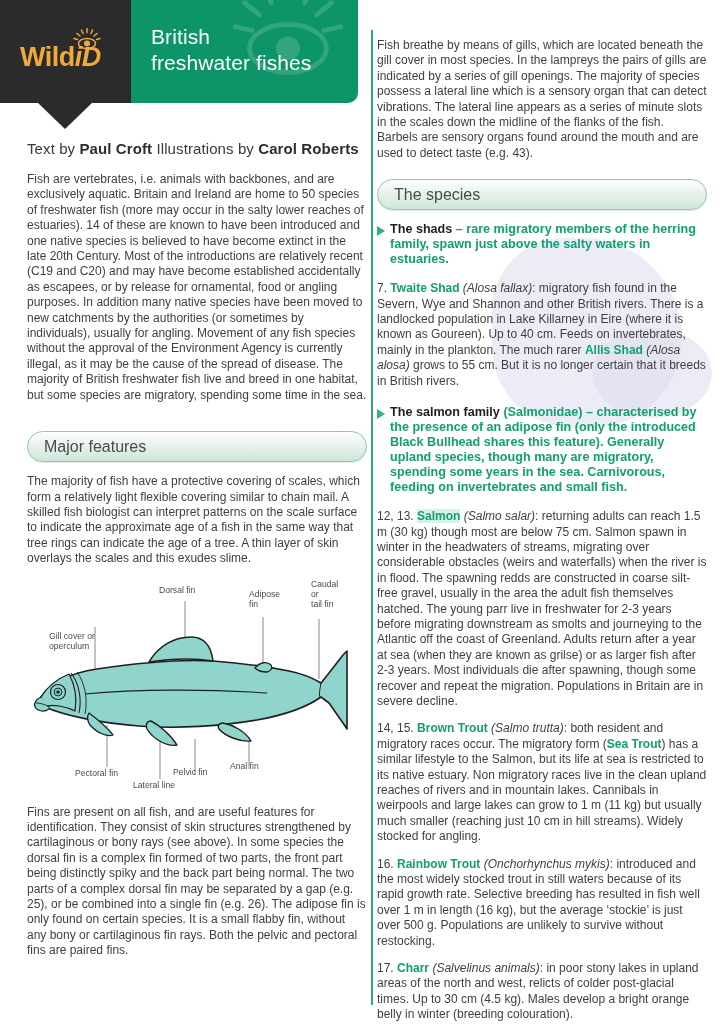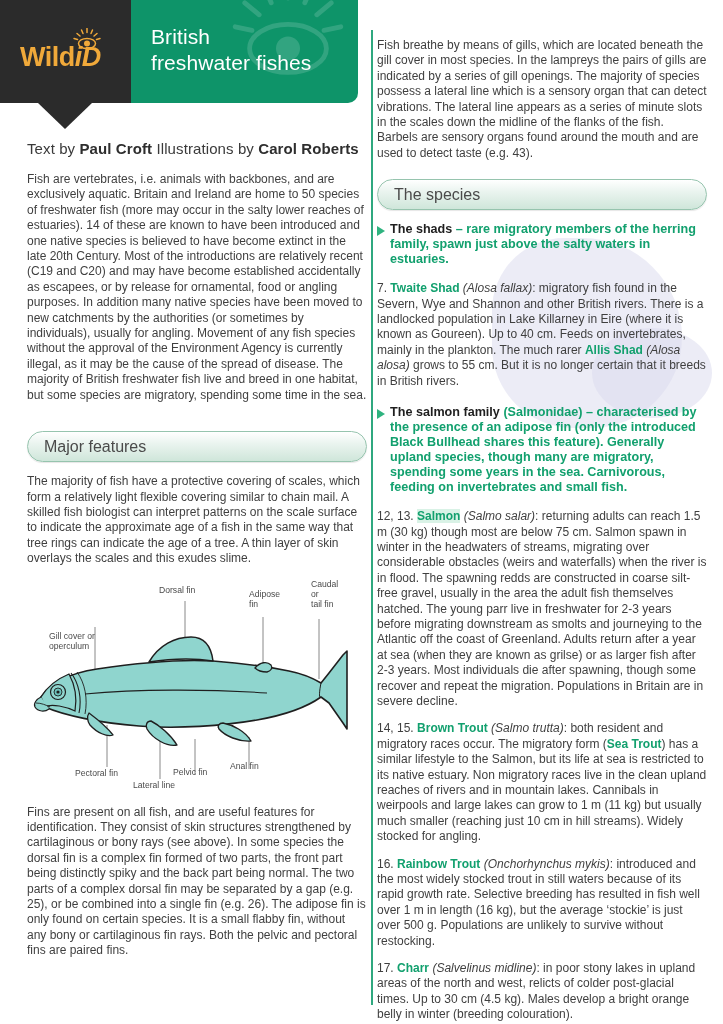--- a/index.html
+++ b/index.html
@@ -360,17 +360,17 @@
       <div class="grp" style="margin-top:16px;">
         <span class="arrow"></span><span style="color:#1f1f1f;">The salmon family</span><span> (Salmonidae) – characterised by the presence of an adipose fin (only the introduced Black Bullhead shares this feature). Generally upland species, though many are migratory, spending some years in the sea. Carnivorous, feeding on invertebrates and small fish.</span>
       </div>
 
       <p class="body"><span>12, 13.</span> <span class="sp-name-hl">Salmon</span> <i>(Salmo salar)</i><span>: returning adults can reach 1.5 m (30 kg) though most are below 75 cm. Salmon spawn in winter in the headwaters of streams, migrating over considerable obstacles (weirs and waterfalls) when the river is in flood. The spawning redds are constructed in coarse silt-free gravel, usually in the area the adult fish themselves hatched. The young parr live in freshwater for 2-3 years before migrating downstream as smolts and journeying to the Atlantic off the coast of Greenland. Adults return after a year at sea (when they are known as grilse) or as larger fish after 2-3 years. Most individuals die after spawning, though some recover and repeat the migration. Populations in Britain are in severe decline.</span></p>
 
       <p class="body"><span>14, 15.</span> <span class="sp-name">Brown Trout</span> <i>(Salmo trutta)</i><span>: both resident and migratory races occur. The migratory form (</span><span class="sp-link">Sea Trout</span><span>) has a similar lifestyle to the Salmon, but its life at sea is restricted to its native estuary. Non migratory races live in the clean upland reaches of rivers and in mountain lakes. Cannibals in weirpools and large lakes can grow to 1 m (11 kg) but usually much smaller (reaching just 10 cm in hill streams). Widely stocked for angling.</span></p>
 
       <p class="body"><span>16.</span> <span class="sp-name">Rainbow Trout</span> <i>(Onchorhynchus mykis)</i><span>: introduced and the most widely stocked trout in still waters because of its rapid growth rate. Selective breeding has resulted in fish well over 1 m in length (16 kg), but the average ‘stockie’ is just over 500 g. Populations are unlikely to survive without restocking.</span></p>
 
-      <p class="body"><span>17.</span> <span class="sp-name">Charr</span> <i>(Salvelinus midline)</i><span>: in poor stony lakes in upland areas of the north and west, relicts of colder post-glacial times. Up to 30 cm (4.5 kg). Males develop a bright orange belly in winter (breeding colouration).</span></p>
+      <p class="body"><span>17.</span> <span class="sp-name">Charr</span> <i>(Salvelinus animals)</i><span>: in poor stony lakes in upland areas of the north and west, relicts of colder post-glacial times. Up to 30 cm (4.5 kg). Males develop a bright orange belly in winter (breeding colouration).</span></p>
     </div>
   </div>
 
 </div>
 
 </body></html>

